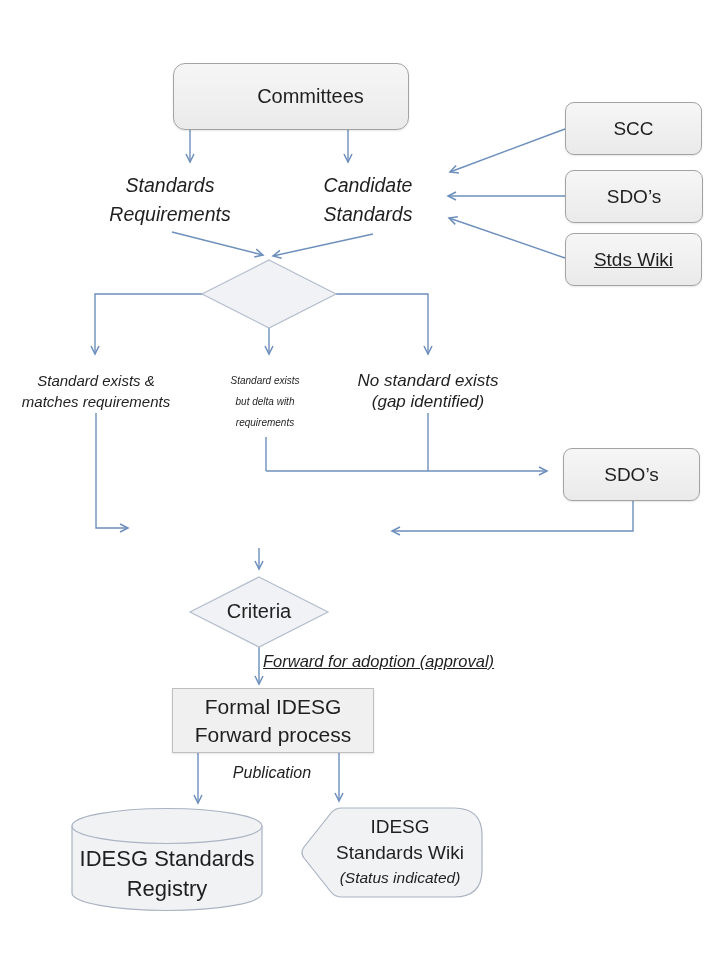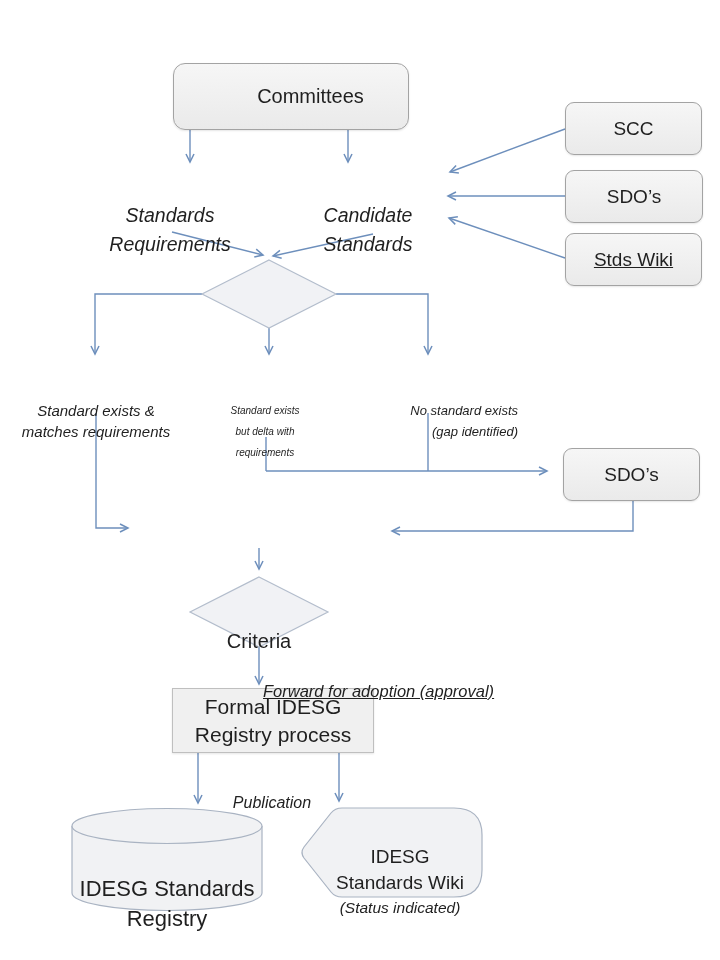--- a/index.html
+++ b/index.html
@@ -22,27 +22,27 @@
   #committees{left:173px;top:63px;width:195px;height:65px;border-radius:12px;font-size:20px;padding-left:39px;}
   #scc{left:565px;top:102px;width:135px;height:51px;}
   #sdos-top{left:565px;top:170px;width:136px;height:51px;}
   #stds-wiki{left:565px;top:233px;width:135px;height:51px;text-decoration:underline;}
   #sdos-lower{left:563px;top:448px;width:135px;height:51px;}
   #formal{
     left:172px;top:688px;width:200px;height:63px;border-radius:0;
     border:1px solid #bfbfbf;background:#f0f0f0;font-size:21px;line-height:28px;justify-content:center;
   }
 
-  .lbl{position:absolute;text-align:center;margin-top:30px;}
+  .lbl{position:absolute;text-align:center;}
   .it{font-style:italic;}
   #std-req{left:70px;top:171px;width:200px;font-size:19.5px;line-height:29px;}
   #cand-top{left:268px;top:171px;width:200px;font-size:19.5px;line-height:29px;}
   #branch-left{left:6px;top:370px;width:180px;font-size:15px;line-height:21px;}
   #branch-mid{left:175px;top:370px;width:180px;font-size:10px;line-height:21px;}
-  #branch-right{left:338px;top:370px;width:180px;font-size:13px;line-height:21px;text-align:right;}
+  #branch-right{left:338px;top:370px;width:180px;font-size:17px;line-height:21px;}
   #cand-main{left:138px;top:516px;width:240px;font-size:23px;}
   #criteria-text{left:190px;top:600px;width:138px;font-size:20px;}
   #forward{left:263px;top:652px;font-size:16.5px;text-align:left;white-space:nowrap;text-decoration:underline;}
   #publication{left:226px;top:764px;width:92px;font-size:16px;}
   #registry-text{left:77px;top:844px;width:180px;font-size:22px;line-height:30px;}
   #wiki-text{left:318px;top:814px;width:164px;font-size:19px;line-height:26px;}
   #wiki-text .status{font-size:15.5px;line-height:23px;font-style:italic;}
 </style>
 </head>
 <body>
@@ -95,21 +95,21 @@
   </div>
   <div class="box" id="stds-wiki">
     <span>Stds Wiki</span>
   </div>
   <div class="box" id="sdos-lower">
     <span>SDO’s</span>
   </div>
   <div class="box" id="formal">
     <div>
       <div>Formal IDESG</div>
-      <div>Registry process</div>
+      <div>Forward process</div>
     </div>
   </div>
 
   <div class="lbl it" id="std-req">
     <div>Standards</div>
     <div>Requirements</div>
   </div>
   <div class="lbl it" id="cand-top">
     <div>Candidate</div>
     <div>Standards</div>

